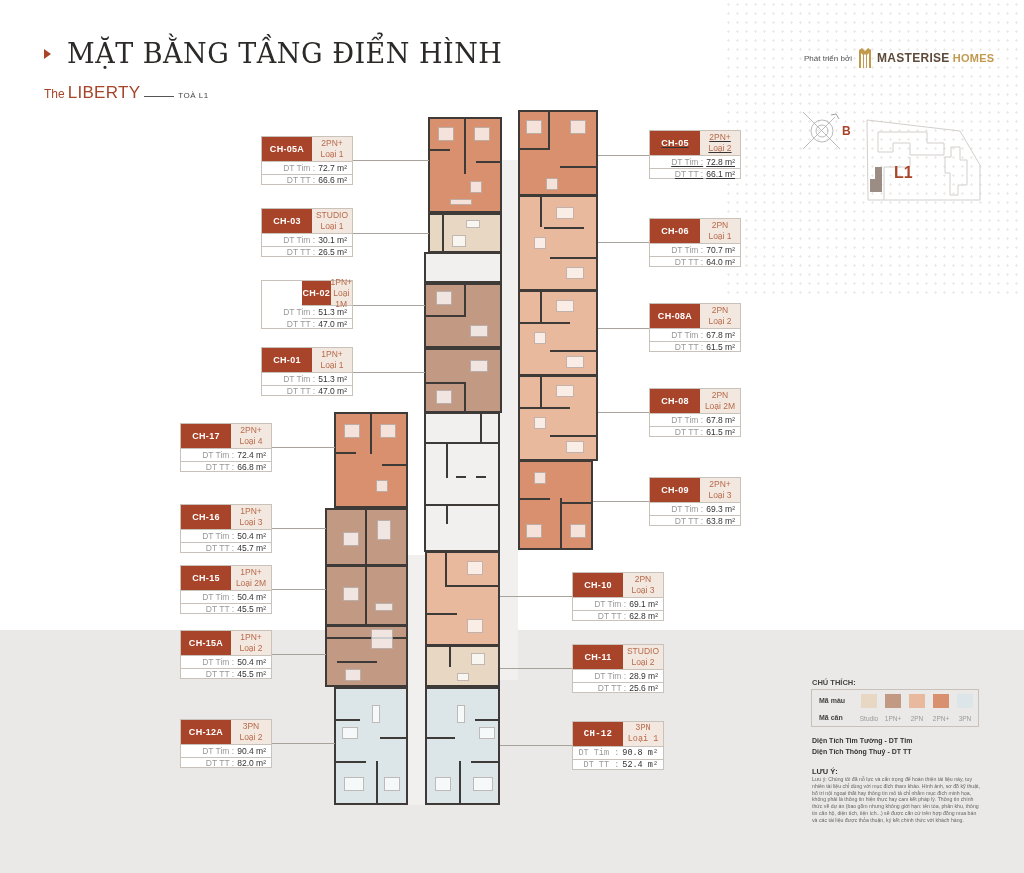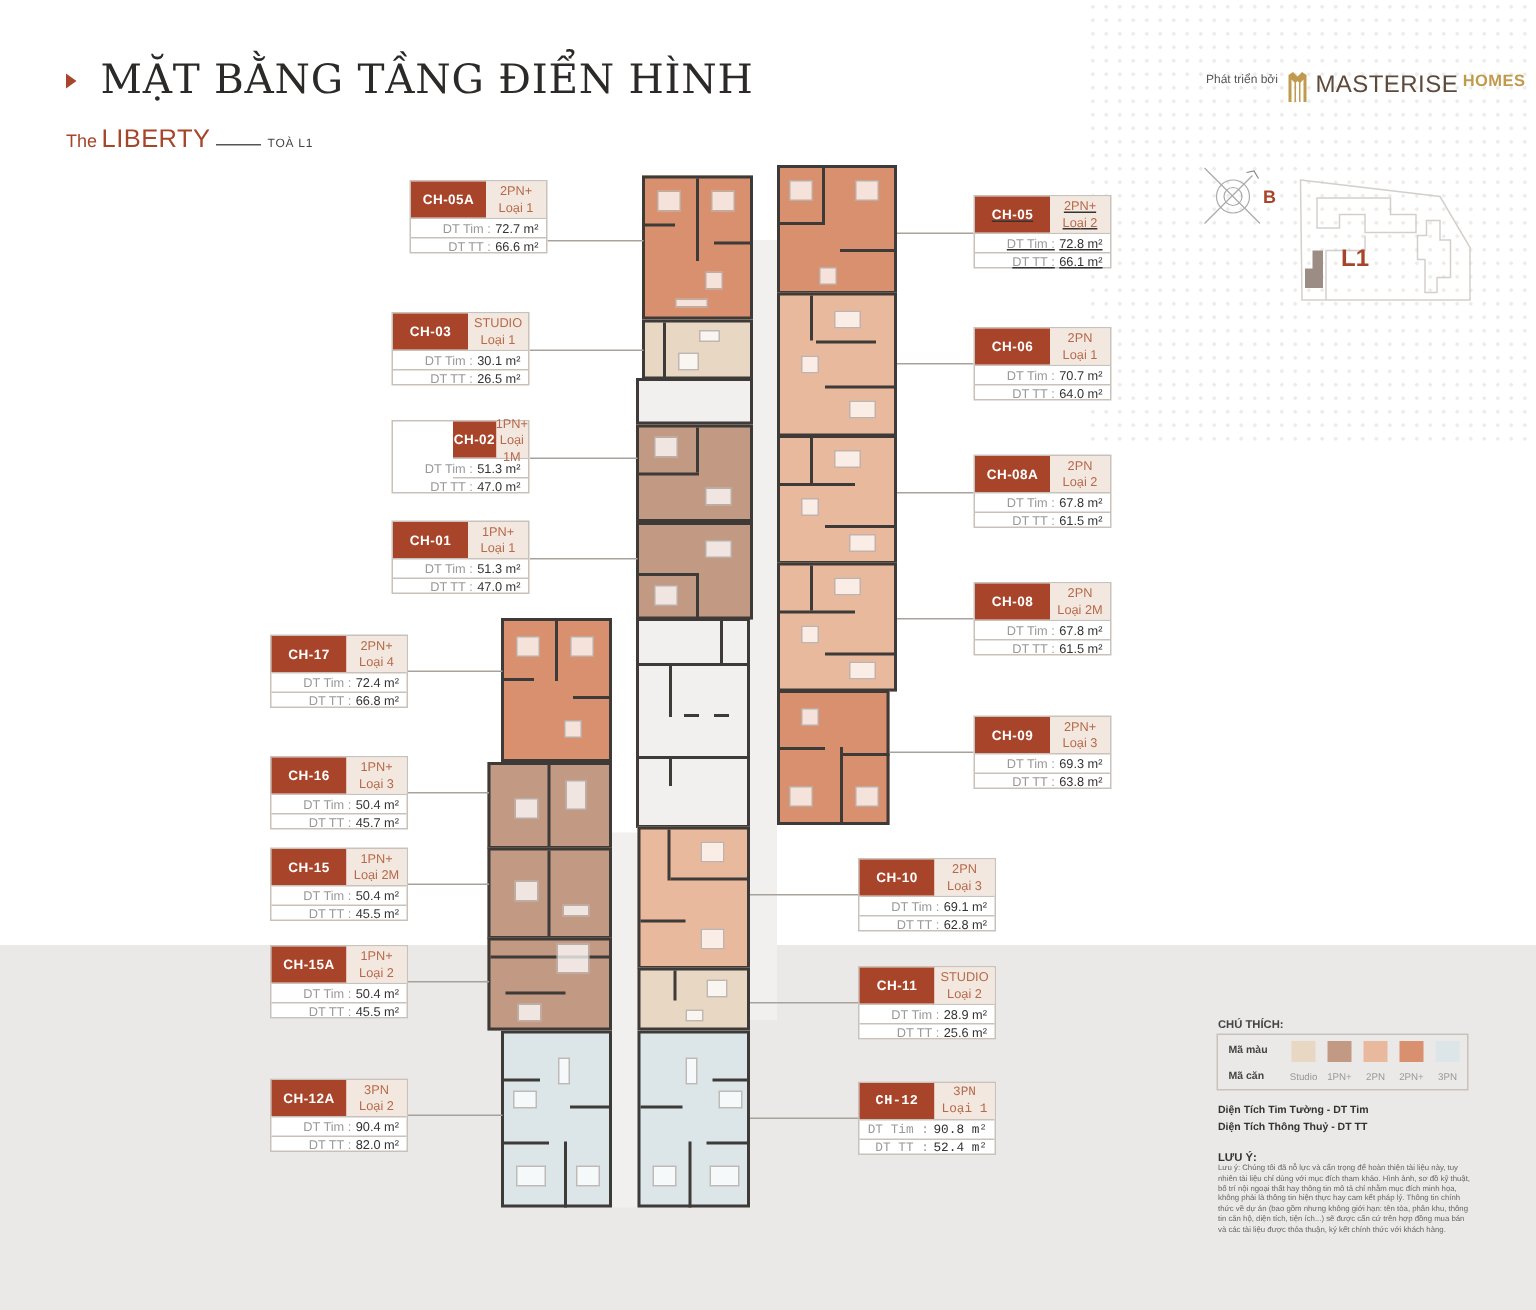--- a/index.html
+++ b/index.html
@@ -29,24 +29,24 @@
   .title {
     font-family: "DejaVu Serif", "Liberation Serif", serif;
     font-size: 27px; color: #2c2a28; letter-spacing: 0.5px; font-weight: normal;
   }
   .subtitle { position: absolute; left: 44px; top: 83px; display: flex; align-items: baseline; }
   .sub-the { font-size: 12px; color: #a8442a; margin-right: 3px; }
   .sub-brand { font-size: 17px; color: #a8442a; letter-spacing: 0.3px; }
   .sub-line { display: inline-block; width: 30px; border-bottom: 1px solid #555; margin: 0 4px; transform: translateY(-1px); }
   .sub-tower { font-size: 8px; color: #444; letter-spacing: 0.5px; }
 
-  .dev { position: absolute; left: 804px; top: 48px; display: flex; align-items: flex-start; }
+  .dev { position: absolute; left: 804px; top: 48px; display: flex; align-items: center; }
   .dev-label { font-size: 8px; color: #555; margin-right: 6px; }
   .dev-logo { width: 14px; height: 20px; margin-right: 5px; }
-  .dev-name1 { font-size: 16px; font-weight: normal; color: #5e4a3a; letter-spacing: 0.3px; }
+  .dev-name1 { font-size: 12px; font-weight: bold; color: #5e4a3a; letter-spacing: 0.3px; }
   .dev-name2 { font-size: 11px; font-weight: bold; color: #c29a4e; letter-spacing: 0.3px; margin-left: 3px; }
   .compass-label { position: absolute; left: 842px; top: 124px; font-size: 12px; color: #a8442a; font-weight: bold; }
   .tower-label { position: absolute; left: 894px; top: 164px; font-size: 16px; color: #a8442a; font-weight: bold; }
 
   
   .unit {
     position: absolute; width: 92px; height: 49px;
     border: 1px solid #c9c2bb; background: #fff;
     font-size: 9px;
   }
@@ -278,21 +278,21 @@
     <div class="wall-h" style="left:0;top:36px;width:30px;"></div>
     <div class="wall-v" style="left:40px;top:36px;height:52px;"></div>
     <div class="wall-h" style="left:40px;top:40px;width:33px;"></div>
     <div class="furn" style="left:14px;top:10px;width:12px;height:12px;"></div>
     <div class="furn" style="left:6px;top:62px;width:16px;height:14px;"></div>
     <div class="furn" style="left:50px;top:62px;width:16px;height:14px;"></div>
   </div>
 </div>
 
 <div class="leader" style="left:353px;top:160px;width:76px;"></div>
-<div class="unit" style="left:261px;top:120px;margin-left:12px;">
+<div class="unit" style="left:261px;top:136px;">
   <div class="top">
       <div class="code">CH-05A</div>
       <div class="type">
         <span>2PN+</span>
         <span>Loại 1</span>
       </div>
     </div>
   <div class="row">
       <span class="k">DT Tim :</span>
       <span class="v">72.7 m²</span>

